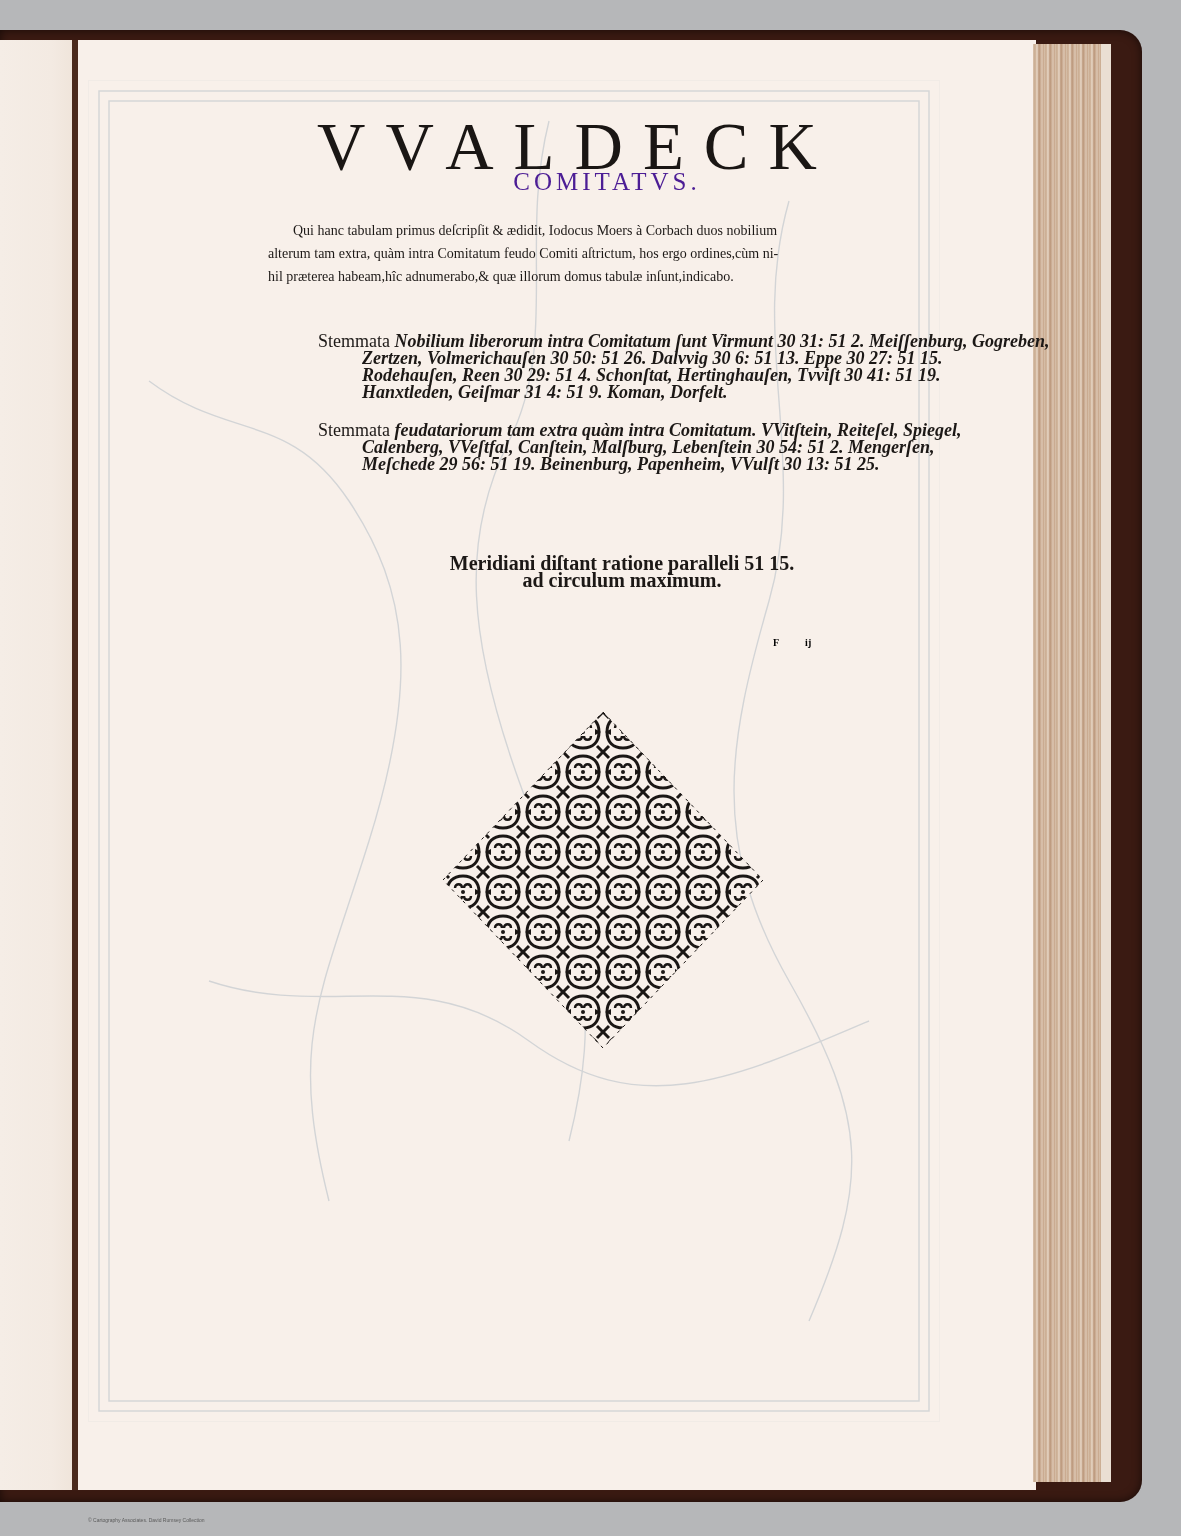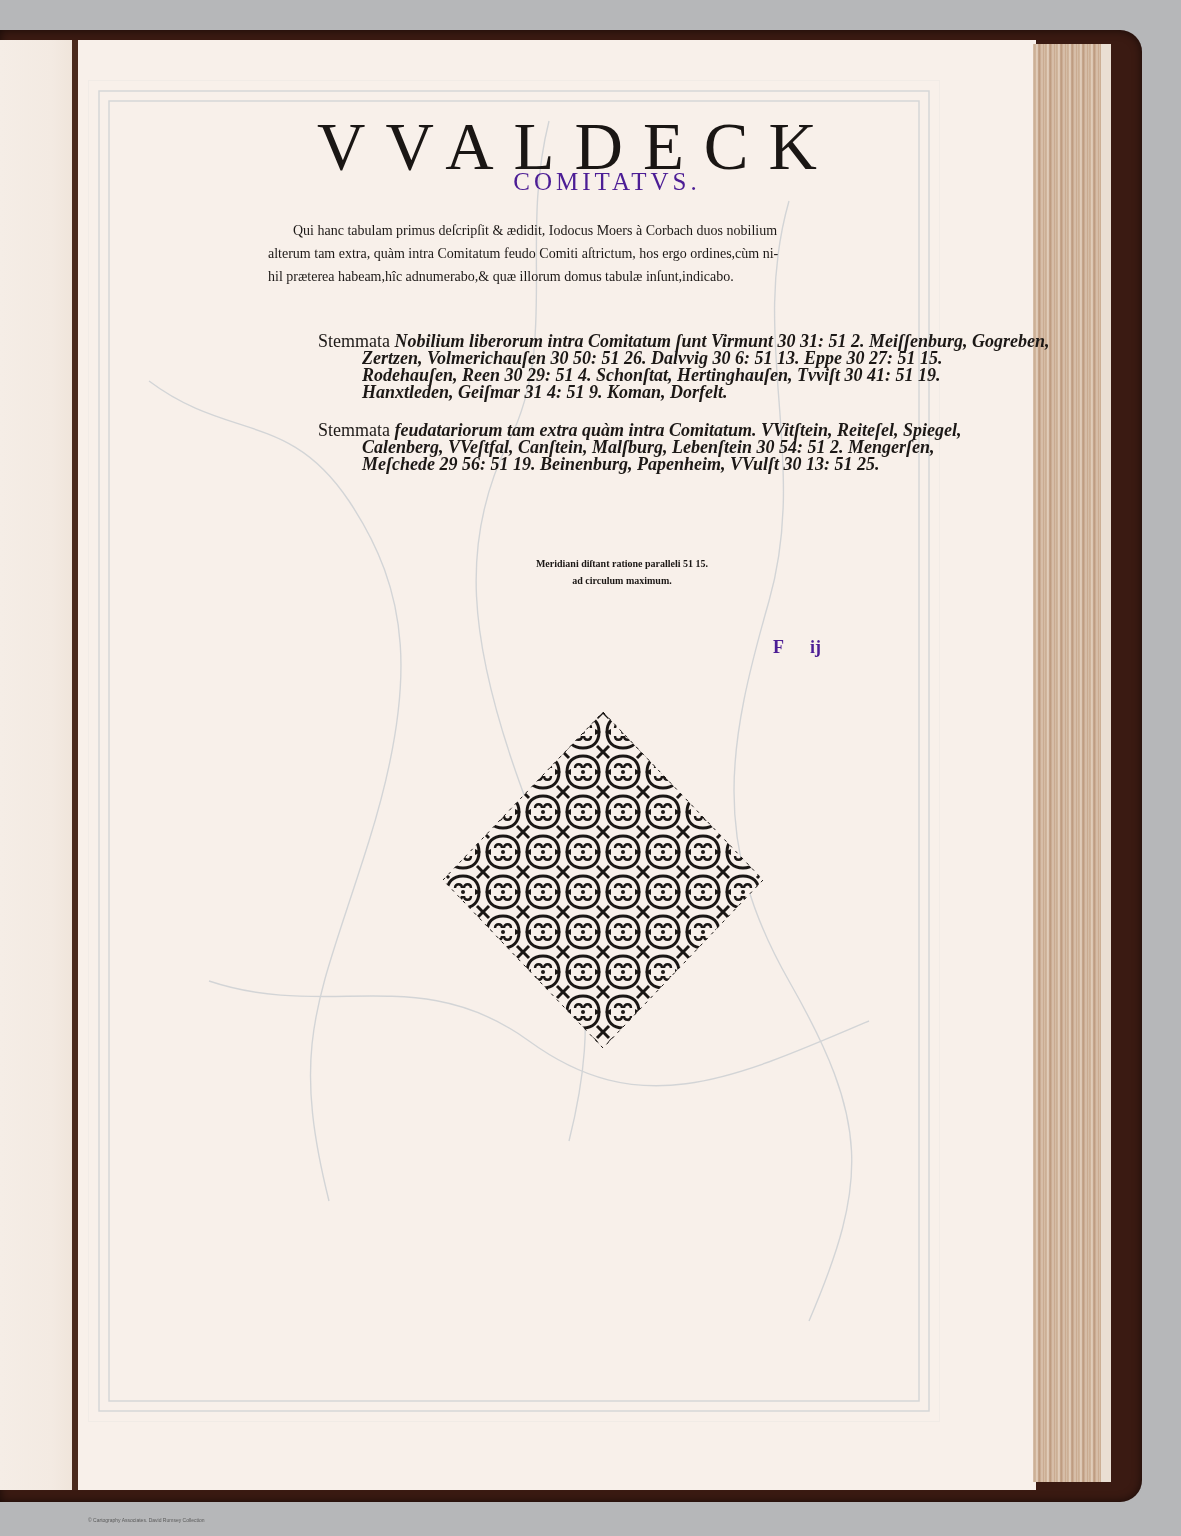--- a/index.html
+++ b/index.html
@@ -61,24 +61,24 @@
     position: absolute; left: 240px; width: 580px;
     font-size: 18px; line-height: 17px; color: #1c1816;
   }
   .stem .line { display: block; white-space: nowrap; }
   .stem .line.cont { padding-left: 44px; }
   .stem i { font-style: italic; font-weight: bold; }
   .stem1 { top: 293px; }
   .stem2 { top: 382px; }
   .meridian {
     position: absolute; left: 0; right: 0; top: 515px; text-align: center;
-    font-size: 10px; line-height: 17px; color: #1c1816; padding-left: 130px; font-weight: bold;
+    font-size: 20px; line-height: 17px; color: #1c1816; padding-left: 130px; font-weight: bold;
   }
   .signature {
-    position: absolute; left: 695px; top: 597px; font-size: 18px; font-weight: bold; color: #4c1d95;
+    position: absolute; left: 695px; top: 597px; font-size: 10px; font-weight: bold; color: #000000;
   }
   .signature span + span { margin-left: 26px; }
   .ornament { position: absolute; left: 365px; top: 672px; width: 320px; height: 336px; }
   .credit {
     position: absolute; left: 88px; top: 1517px; font-size: 5px; color: #5a5a5a;
     font-family: "Liberation Sans", sans-serif;
   }
 </style>
 </head>
 <body>

